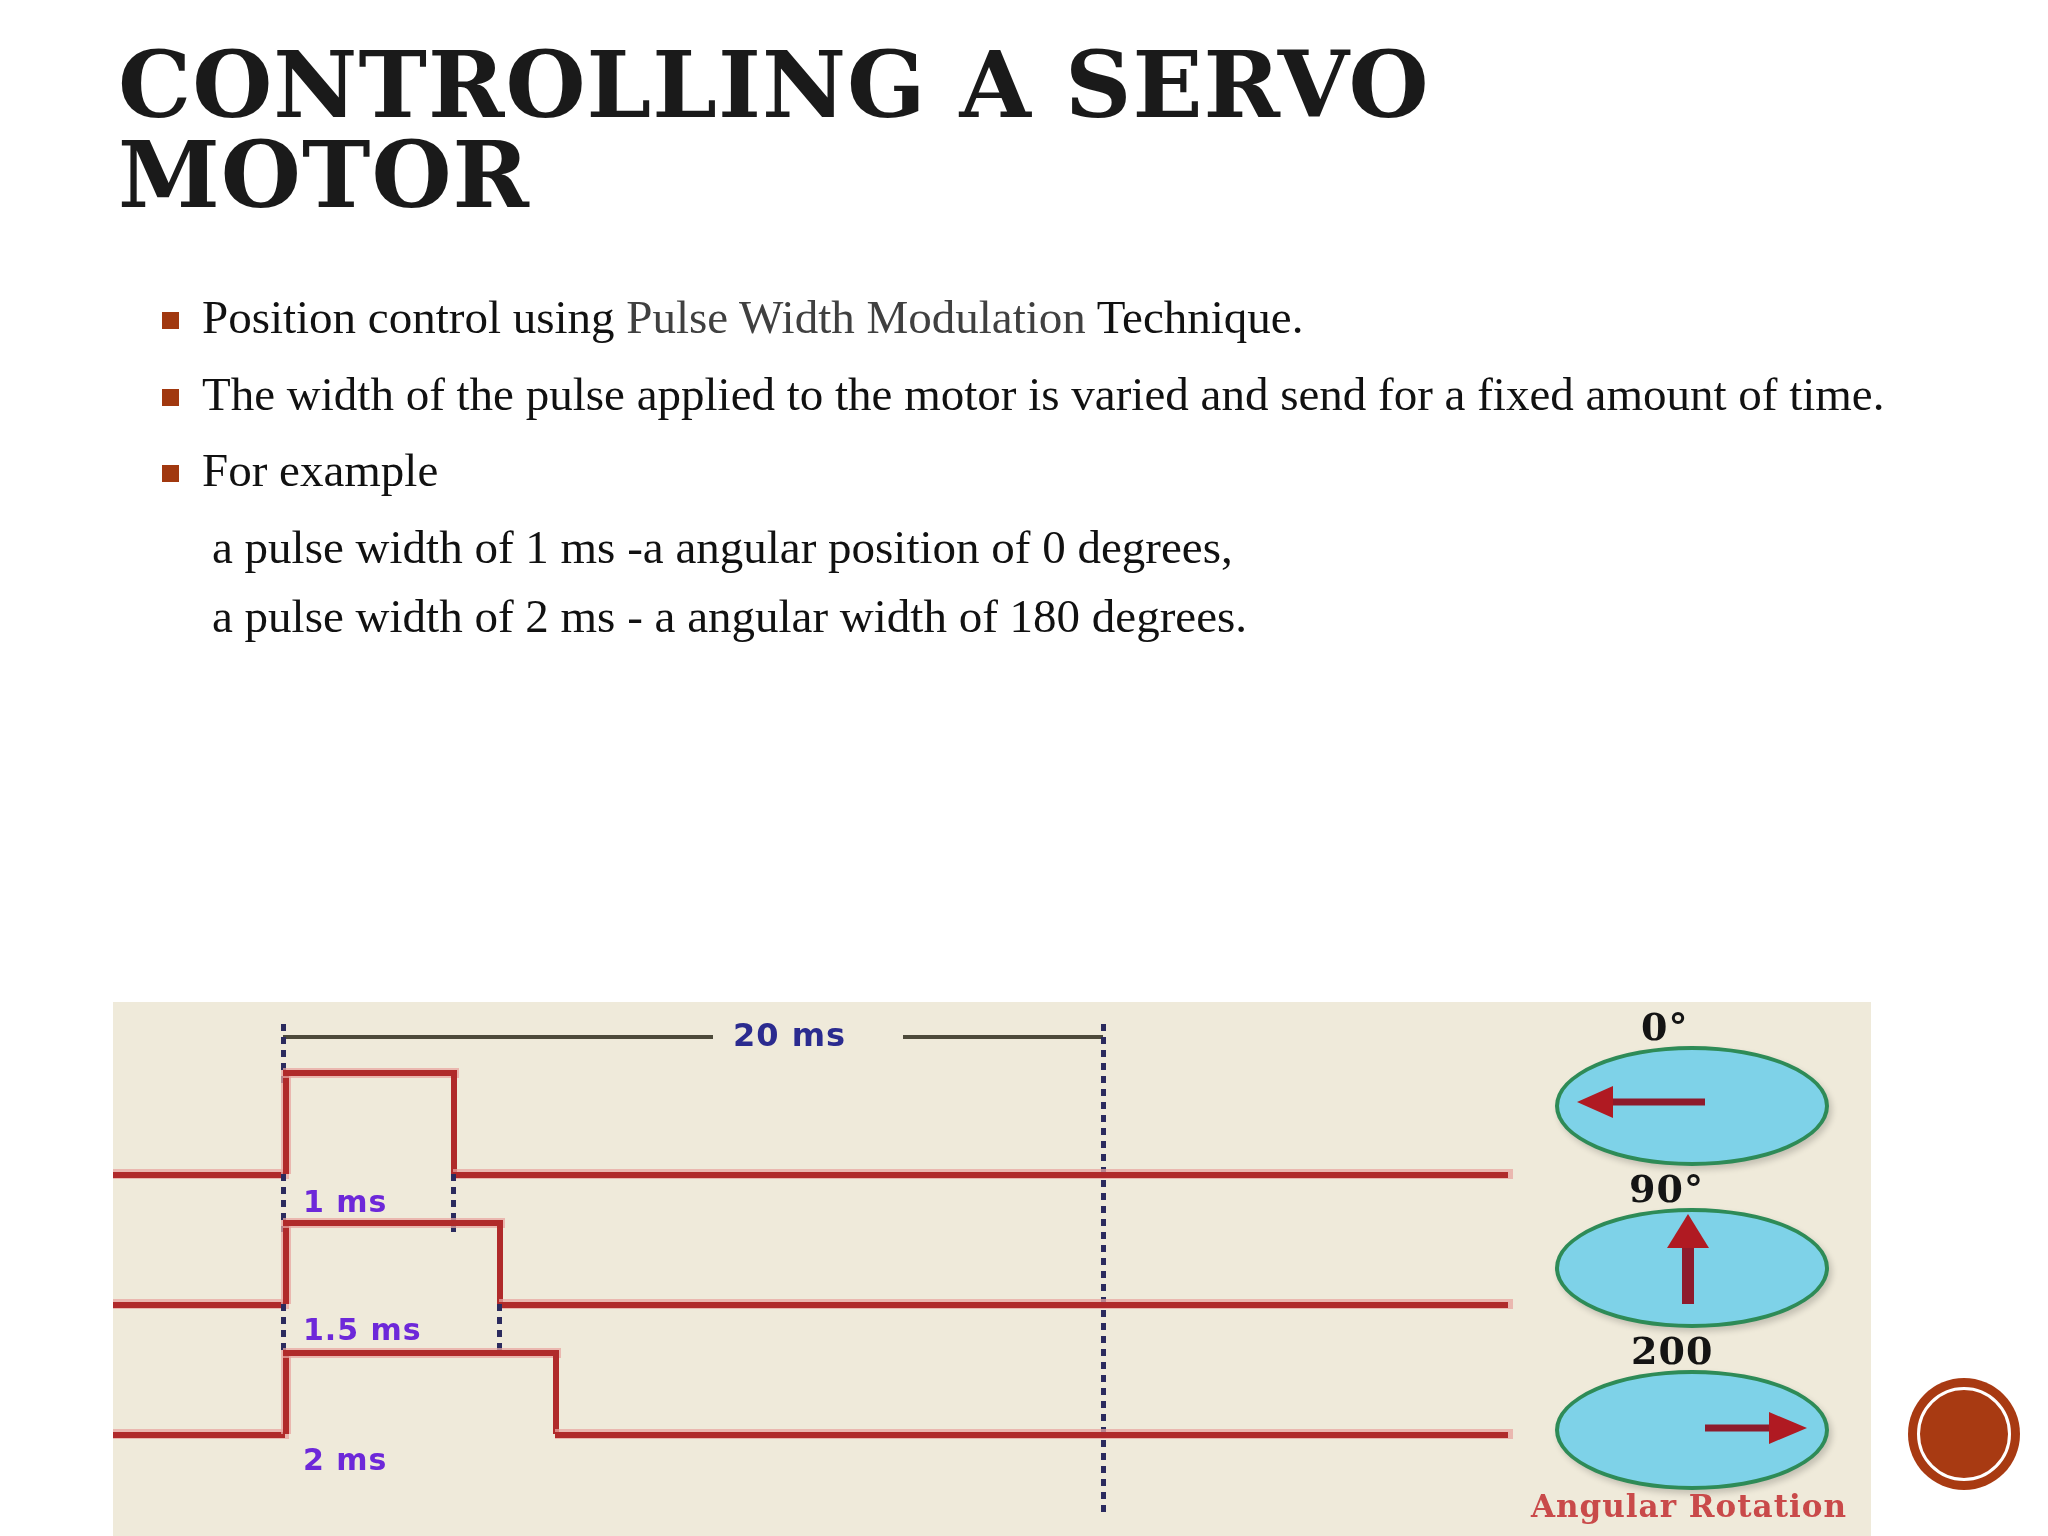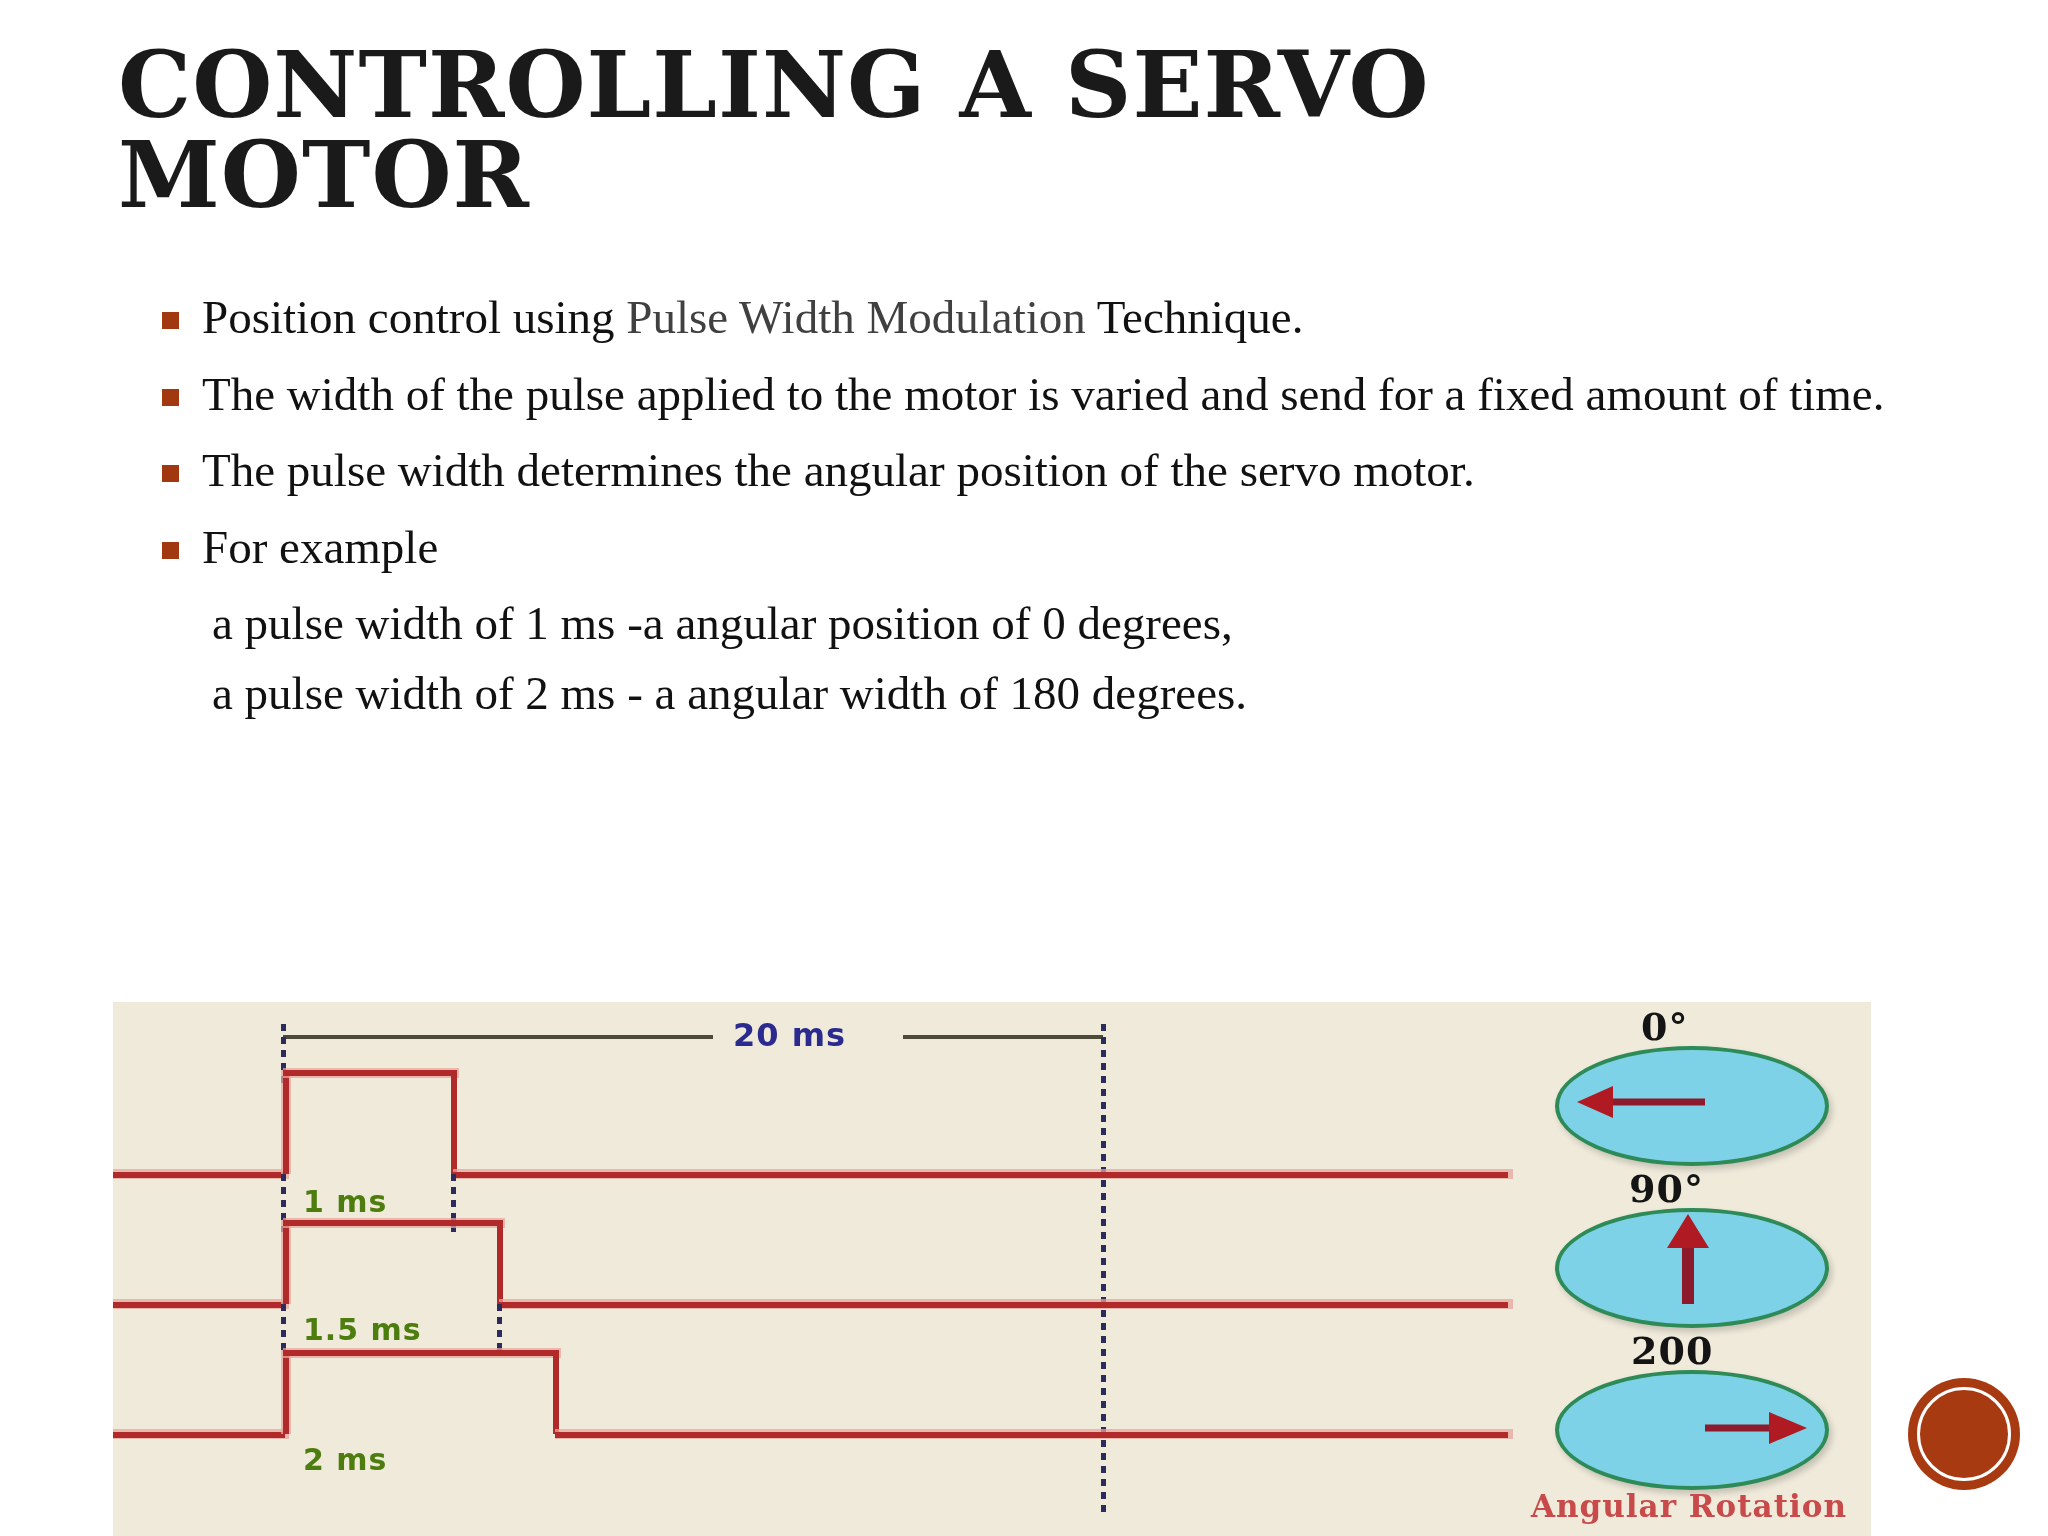--- a/index.html
+++ b/index.html
@@ -84,21 +84,21 @@
     background-size:5px 13px;
   }
   .spanline{
     position:absolute;height:4px;background:#4d4a3a;
   }
   .mslabel{
     position:absolute;
     font-family:"DejaVu Sans",sans-serif;
     font-weight:700;
     font-size:30px;
-    color:#4d7c0f;
+    color:#6d28d9;
     letter-spacing:1px;
     white-space:nowrap;
   }
   .toplabel{
     position:absolute;
     font-family:"DejaVu Sans",sans-serif;
     font-weight:700;
     font-size:32px;
     color:#2B2B8F;
     letter-spacing:1px;
@@ -166,24 +166,20 @@
     <div class="bullet">
       <span class="marker"></span>
       <span>Position control using </span><span class="hl">Pulse Width Modulation</span><span> Technique.</span>
     </div>
 
     <div class="bullet wide">
       <span class="marker"></span>
       <span>The width of the pulse applied to the motor is varied and send for a fixed amount of time.</span>
     </div>
 
-    <div class="bullet wide">
-      <span class="marker"></span>
-      <span>The pulse width determines the angular position of the servo motor.</span>
-    </div>
 
     <div class="bullet">
       <span class="marker"></span>
       <span>For example</span>
     </div>
 
     <div class="sub">a pulse width of 1 ms  -a angular position of 0 degrees,</div>
     <div class="sub">a pulse width of 2 ms  -  a angular width of 180 degrees.</div>
   </div>
 

